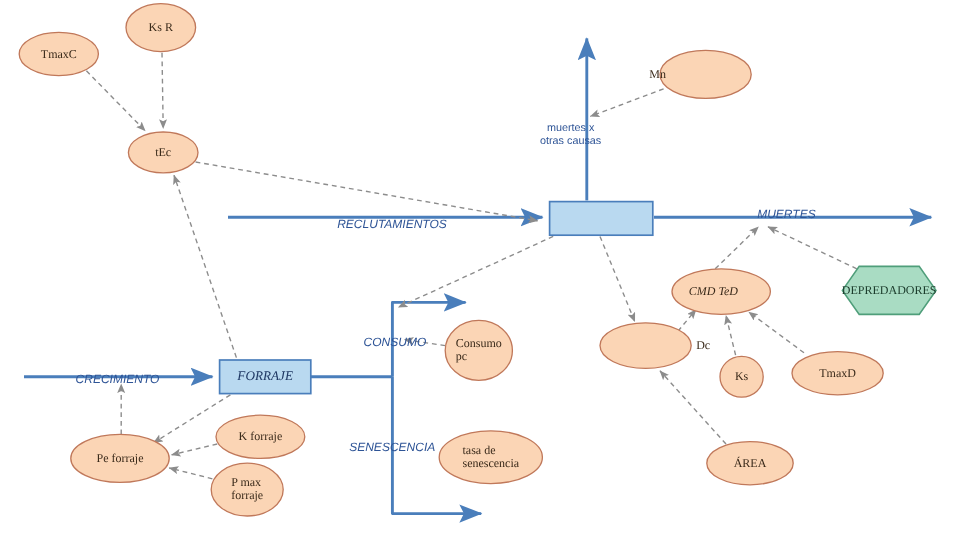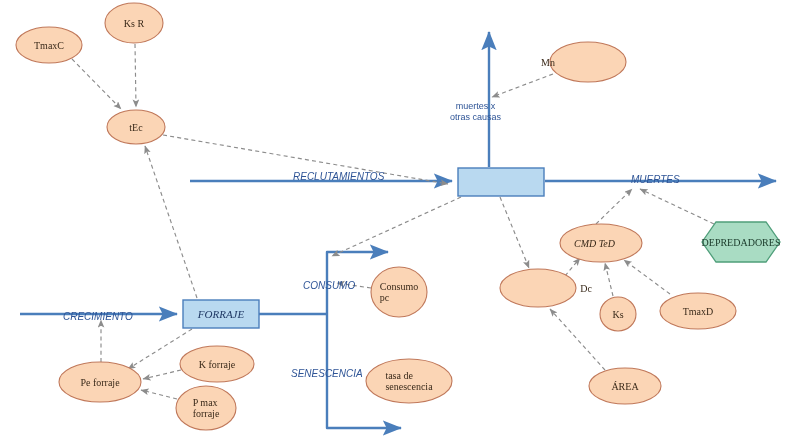--- a/index.html
+++ b/index.html
@@ -172,21 +172,21 @@
 senescencia</div>
   <div class="node-label" style="left:59px;top:373px;width:82px;height:18px;">Pe forraje</div>
   <div class="node-label" style="left:180px;top:355px;width:74px;height:18px;">K forraje</div>
   <div class="node-label" style="left:176px;top:396px;width:60px;height:24px;white-space:pre-line;">P max
 forraje</div>
 
   <div class="node-label box" style="left:183px;top:300px;width:76px;height:28px;">FORRAJE</div>
 
   <div class="node-label hex" style="left:695px;top:233px;width:92px;height:18px;">DEPREDADORES</div>
 
-  <div class="flow-label" style="left:281px;top:171px;margin-left:12px;">RECLUTAMIENTOS</div>
+  <div class="flow-label" style="left:281px;top:182px;">RECLUTAMIENTOS</div>
   <div class="flow-label" style="left:631px;top:174px;">MUERTES</div>
   <div class="flow-label small" style="left:450px;top:88px;margin-top:13px;">muertes x
 otras causas</div>
   <div class="flow-label" style="left:63px;top:311px;">CRECIMIENTO</div>
   <div class="flow-label" style="left:303px;top:280px;">CONSUMO</div>
   <div class="flow-label" style="left:291px;top:368px;">SENESCENCIA</div>
 
 </div>
 
 </body></html>

